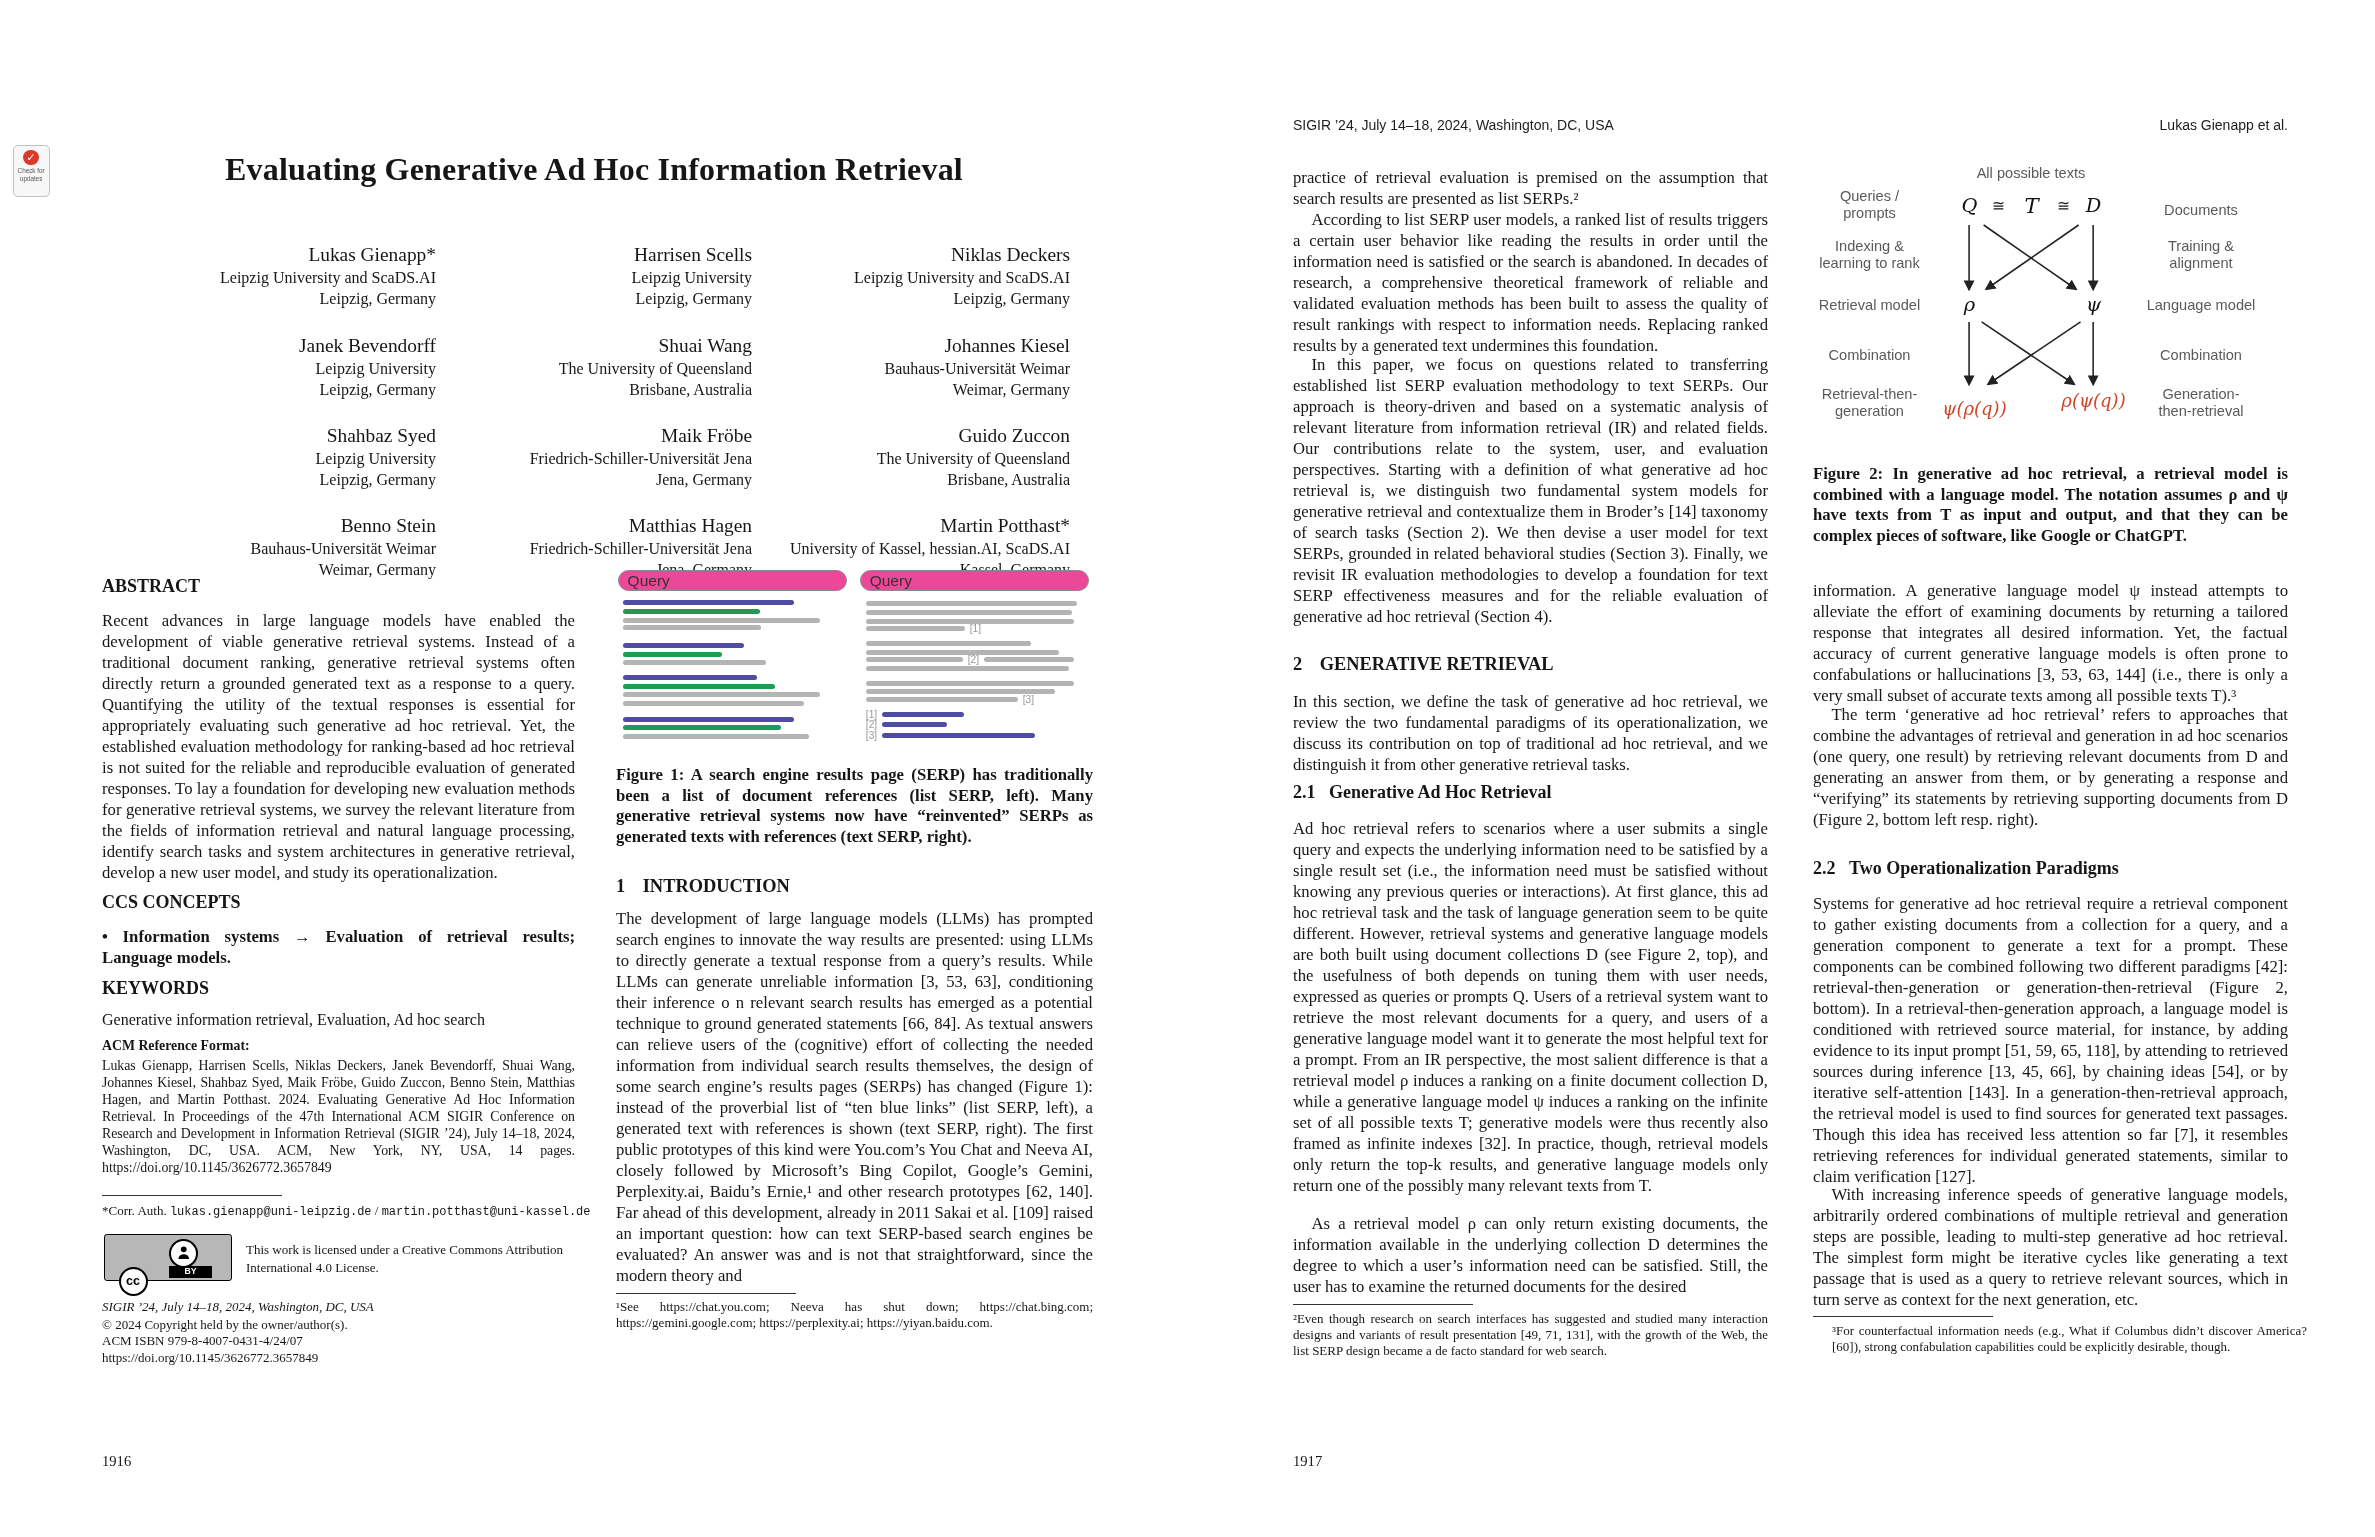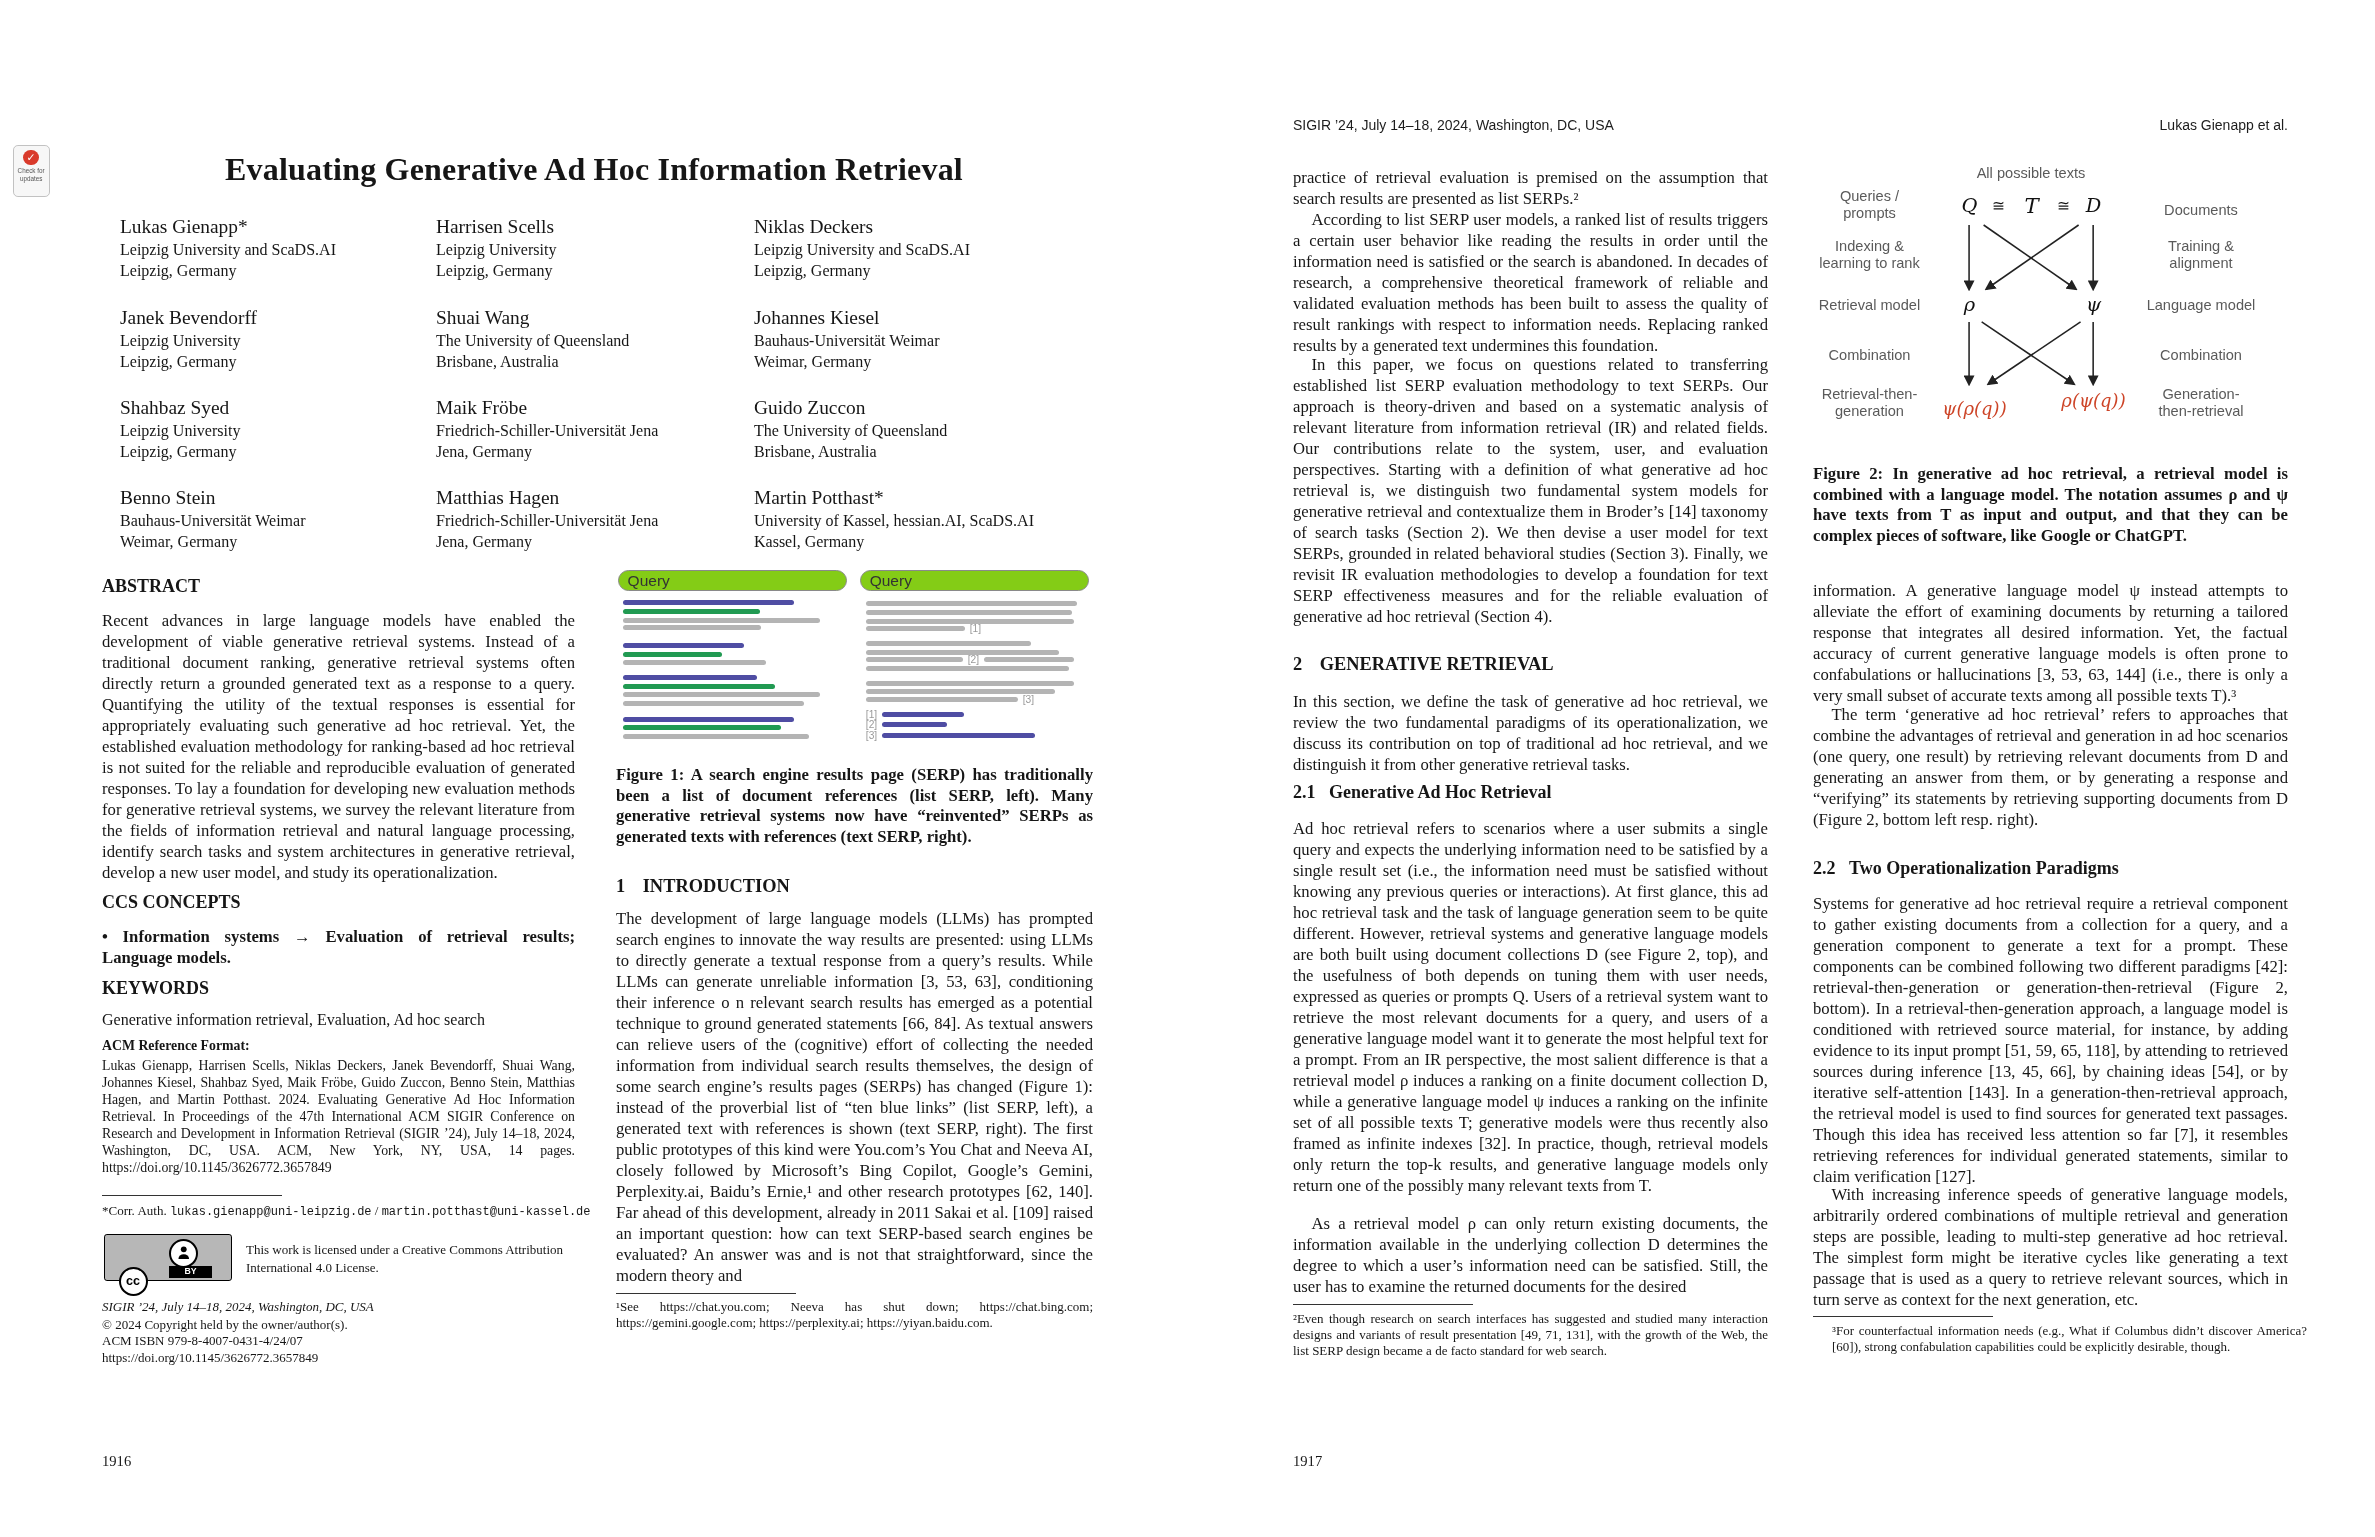--- a/index.html
+++ b/index.html
@@ -1,21 +1,21 @@
 <!DOCTYPE html>
 <html><head>
 <meta charset="utf-8">
 <style>
   html,body{margin:0;padding:0;background:#ffffff;}
   .canvas{position:relative;width:2375px;height:1537px;background:#ffffff;overflow:hidden;
           font-family:"Liberation Serif",serif;color:#161616;}
   .page{position:absolute;top:0;height:1537px;width:1188px;}
   .abs{position:absolute;margin:0;}
   .title{width:984px;text-align:center;font-size:32px;font-weight:bold;letter-spacing:0.2px;}
-  .auth{position:absolute;width:316px;text-align:left;white-space:nowrap;}
+  .auth{position:absolute;width:316px;text-align:right;white-space:nowrap;margin-top:28px;}
   .auth .nm{font-size:19.4px;line-height:24px;}
   .auth .af,.auth .ct{font-size:16px;line-height:21.3px;}
   .col-head{font-weight:bold;font-size:18px;}
   .sec-head{font-weight:bold;font-size:18.4px;white-space:nowrap;}
   .sub-head{font-weight:bold;font-size:18px;white-space:nowrap;}
   .sec-num{margin-right:17.5px;}
   .sub-num{margin-right:13.6px;}
   .body-text{font-size:16.7px;line-height:21px;text-align:justify;width:473px;}
   .w490{width:475px;}
   .ind{text-indent:18.4px;}
@@ -30,21 +30,21 @@
   .italic{font-style:italic;}
   .mono{font-family:"Liberation Mono",monospace;font-size:12px;}
   .hdr{font-family:"Liberation Sans",sans-serif;font-size:14px;color:#1d1d1d;}
   .pagenum{font-size:14.6px;text-align:left;}
   
   .fig1{position:absolute;left:616px;top:561px;width:477px;height:199px;}
   .serp{position:absolute;top:8.7px;width:222px;height:180px;}
   .serp-left{left:1.9px;} .serp-right{left:244px;}
   .qbox{position:absolute;left:0;top:0;width:218px;height:19.4px;border:1.5px solid #8a8a8a;
         border-radius:10.7px;font-family:"Liberation Sans",sans-serif;font-size:15.5px;
-        line-height:19.4px;padding-left:8.7px;color:#333;background:#84cc16;}
+        line-height:19.4px;padding-left:8.7px;color:#333;background:#ec4899;}
   .fig-row{position:absolute;display:flex;gap:4.9px;align-items:center;height:5.8px;}
   .serp-left .fig-row{left:4.9px;} .serp-right .fig-row{left:5.8px;}
   .fig-bar{height:5.8px;border-radius:2.9px;display:inline-block;}
   .fig-lbl{font-family:"Liberation Sans",sans-serif;font-size:10.2px;color:#9a9a9a;line-height:5.8px;}
   
   .fig2{position:absolute;left:1813px;top:153px;width:475px;height:303px;
         font-family:"Liberation Sans",sans-serif;}
   .fig2-label{position:absolute;font-size:14.6px;line-height:17px;color:#5a5a5a;
               white-space:pre-line;text-align:center;}
   .fig2-sym{position:absolute;font-family:"DejaVu Serif","Liberation Serif",serif;

